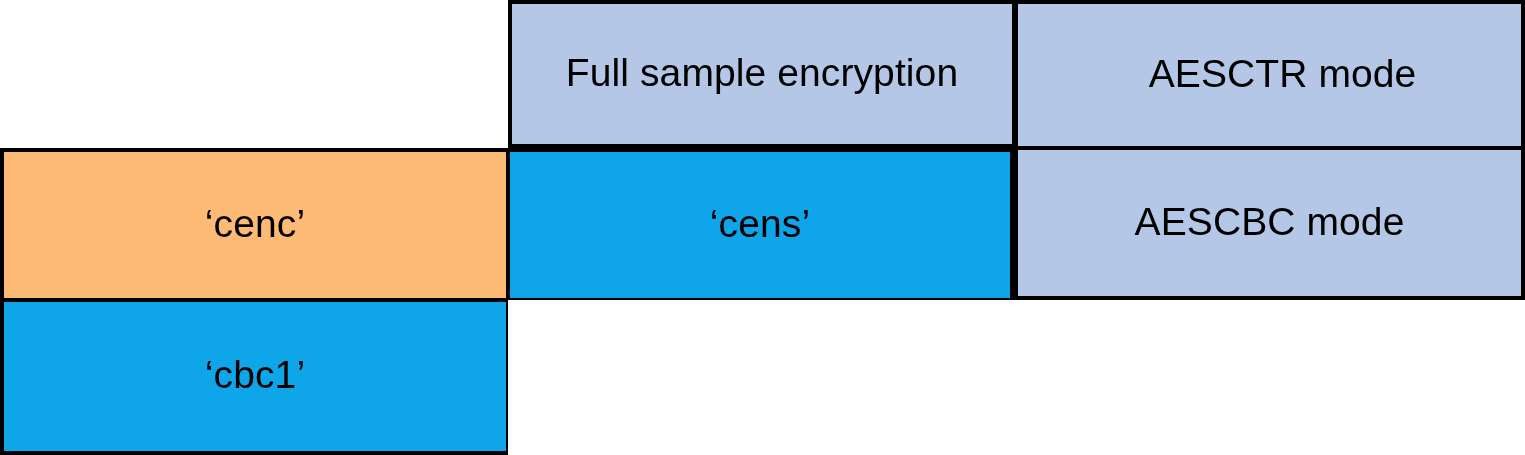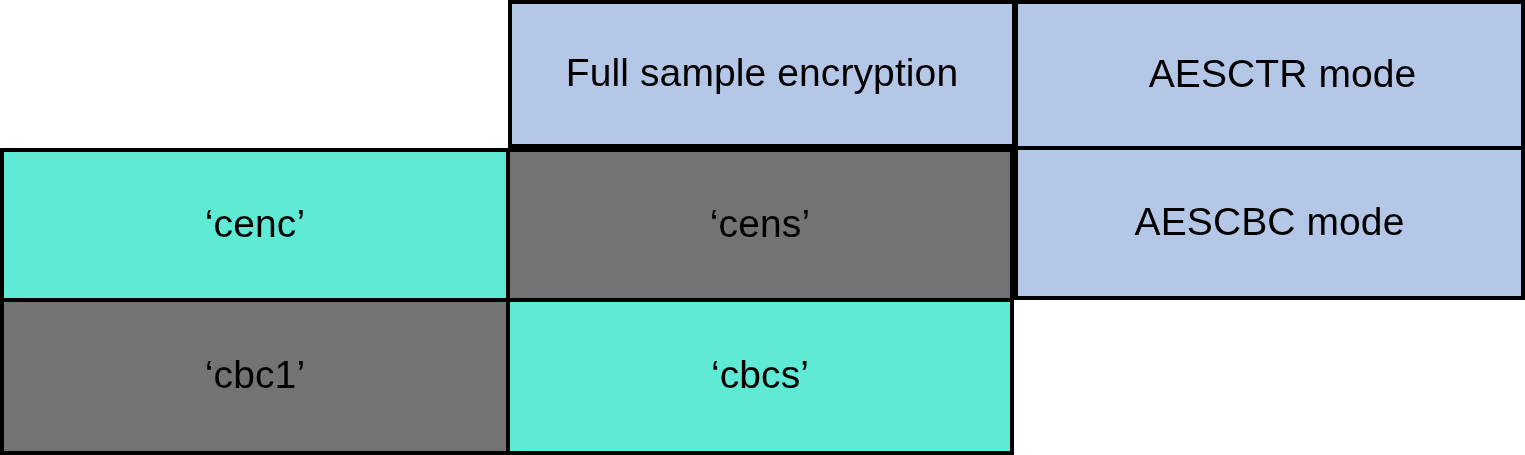--- a/index.html
+++ b/index.html
@@ -65,22 +65,22 @@
     background: #b4c7e7;
     border: 4px solid #000000;
   }
   .cell-rowhead.rh-1 { border-bottom-width: 2px; padding-left: 26px; }
   .cell-rowhead.rh-2 { border-top-width: 2px; justify-content: center; }
 
   
   .cell-data {
     border: 4px solid #000000;
   }
-  .fill-green { background: #5eead4; }
-  .fill-gray  { background: #737373; }
+  .fill-green { background: #fdba74; }
+  .fill-gray  { background: #0ea5e9; }
 
   .cell-data.r1 { border-bottom-width: 2px; }
   .cell-data.r2 { border-top-width: 2px; justify-content: center; }
   .cell-data.c1 { border-right-width: 2px; }
   .cell-data.c2 { border-left-width: 2px; }
 
   .cell-label {
     display: block;
     transform: translateY(-1px);
   }
@@ -111,18 +111,15 @@
     </div>
 
     <div class="cell cell-rowhead rh-2">
       <span class="cell-label">AESCBC mode</span>
     </div>
 
     <div class="cell cell-data r2 c1 fill-gray">
       <span class="cell-label">‘cbc1’</span>
     </div>
 
-    <div class="cell cell-data r2 c2 fill-green">
-      <span class="cell-label">‘cbcs’</span>
-    </div>
 
   </div>
 </div>
 
 </body></html>

